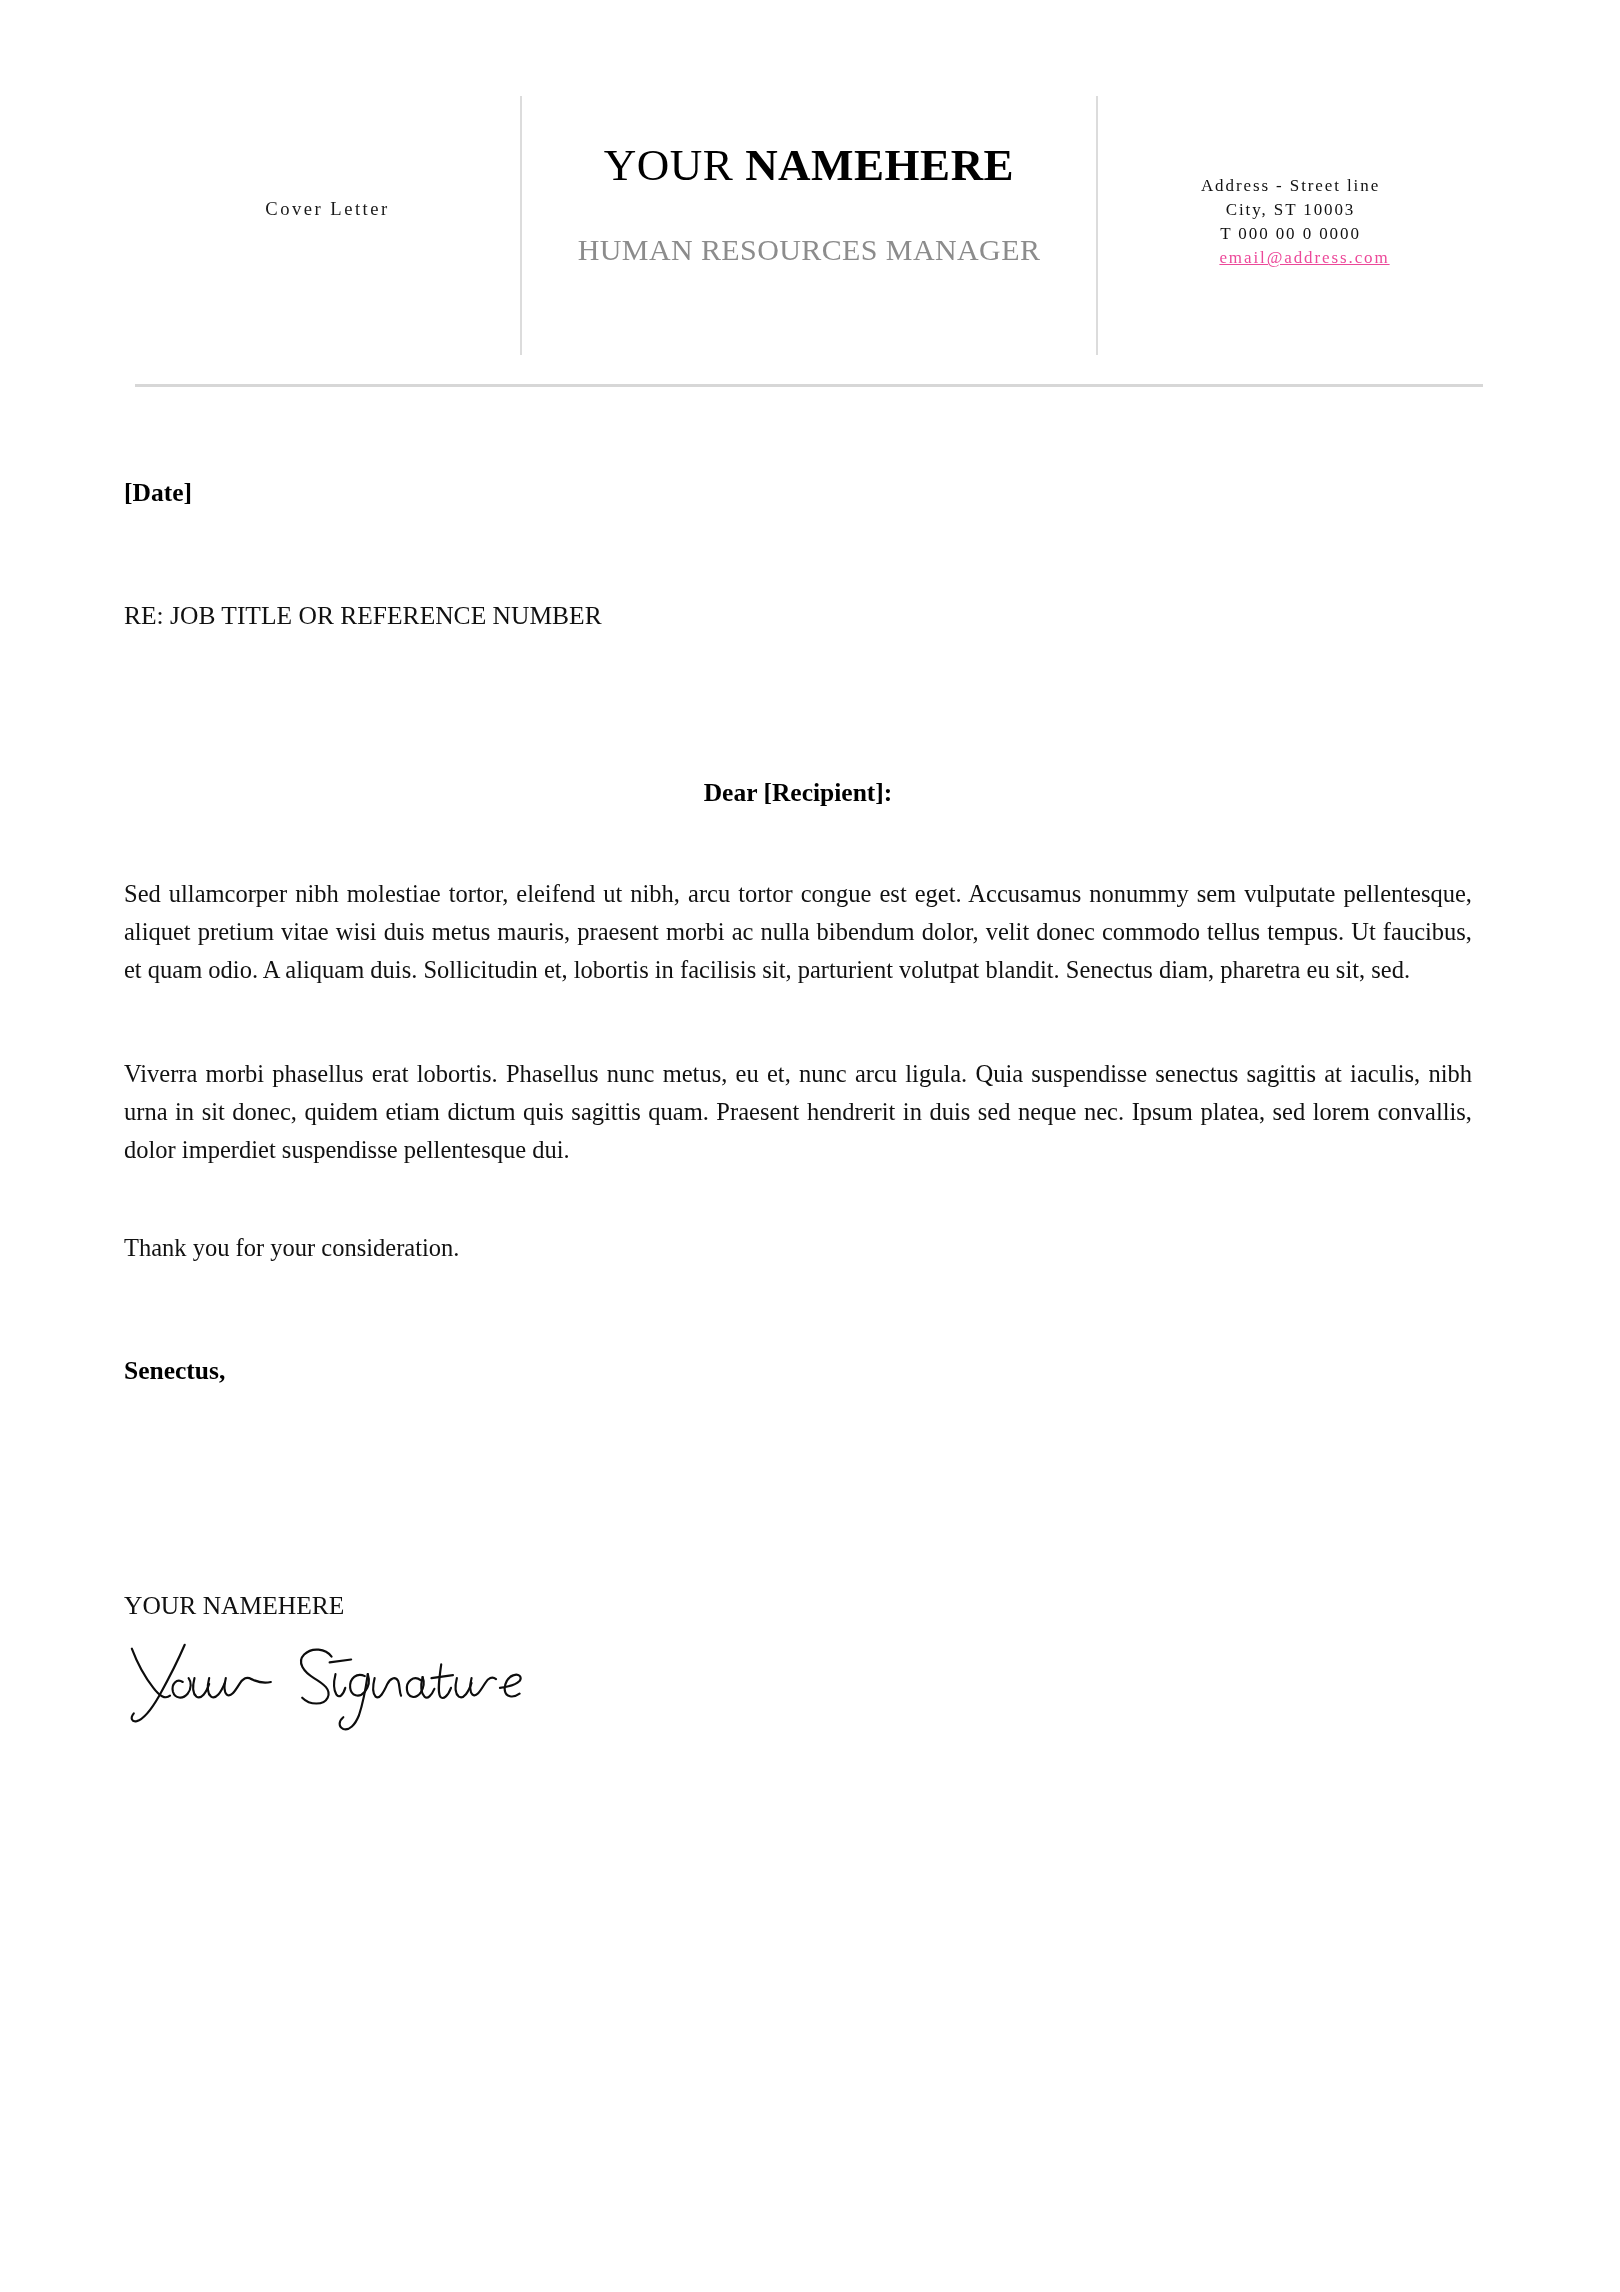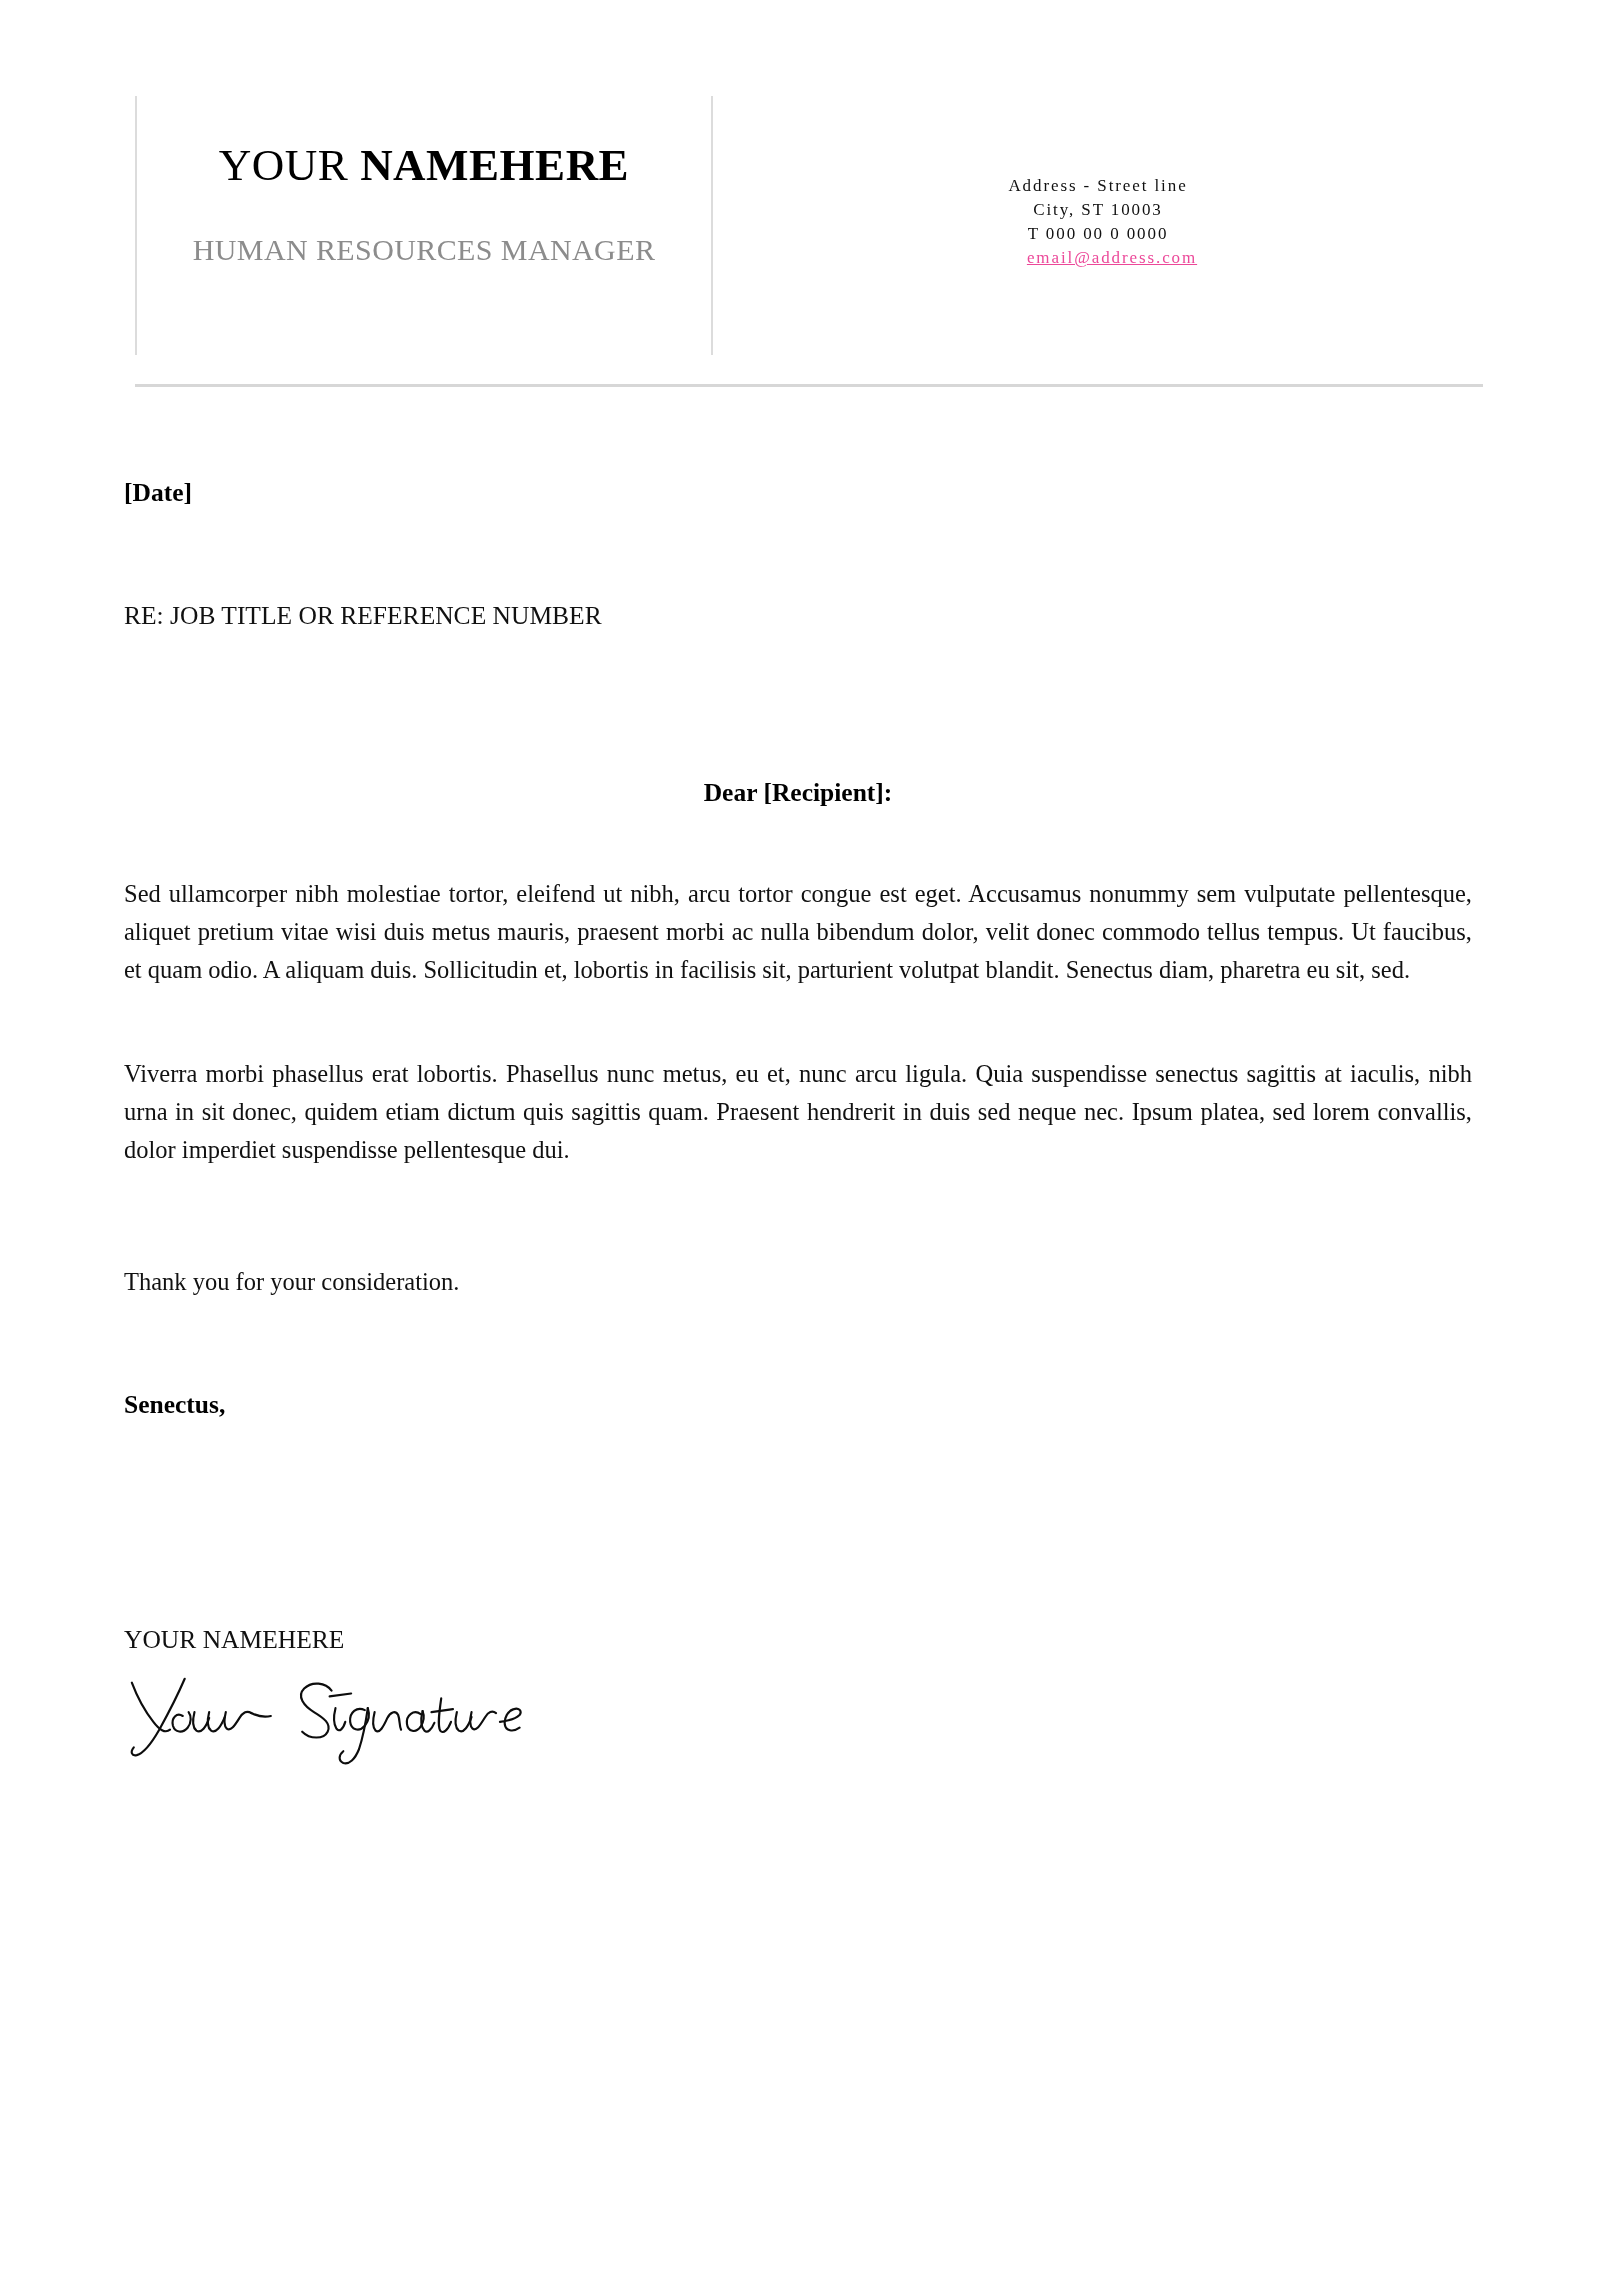--- a/index.html
+++ b/index.html
@@ -157,21 +157,21 @@
     font-size: 24.5px;
     line-height: 1.55;
     text-align: justify;
     color: #111111;
   }
   .body-paragraph + .body-paragraph {
     margin-top: 66px;
   }
 
   .line-thanks {
-    margin-top: 95px;
+    margin-top: 61px;
     font-size: 24.5px;
     line-height: 1.5;
     color: #111111;
   }
 
   .line-closing {
     margin-top: 90px;
     font-size: 25.5px;
     font-weight: 700;
     color: #000000;
@@ -194,20 +194,23 @@
   }
   .signature-image svg { display: block; }
 </style>
 </head>
 <body>
 
 <div class="page">
 
   <div class="header">
 
+    <div class="header-left">
+      <div class="cover-letter-label">Cover Letter</div>
+    </div>
 
     <div class="header-center">
       <div class="name-line">
         <span class="name-first">YOUR </span><span class="name-last">NAMEHERE</span>
       </div>
       <div class="role-line">HUMAN RESOURCES MANAGER</div>
     </div>
 
     <div class="header-right">
       <div class="contact-block">

